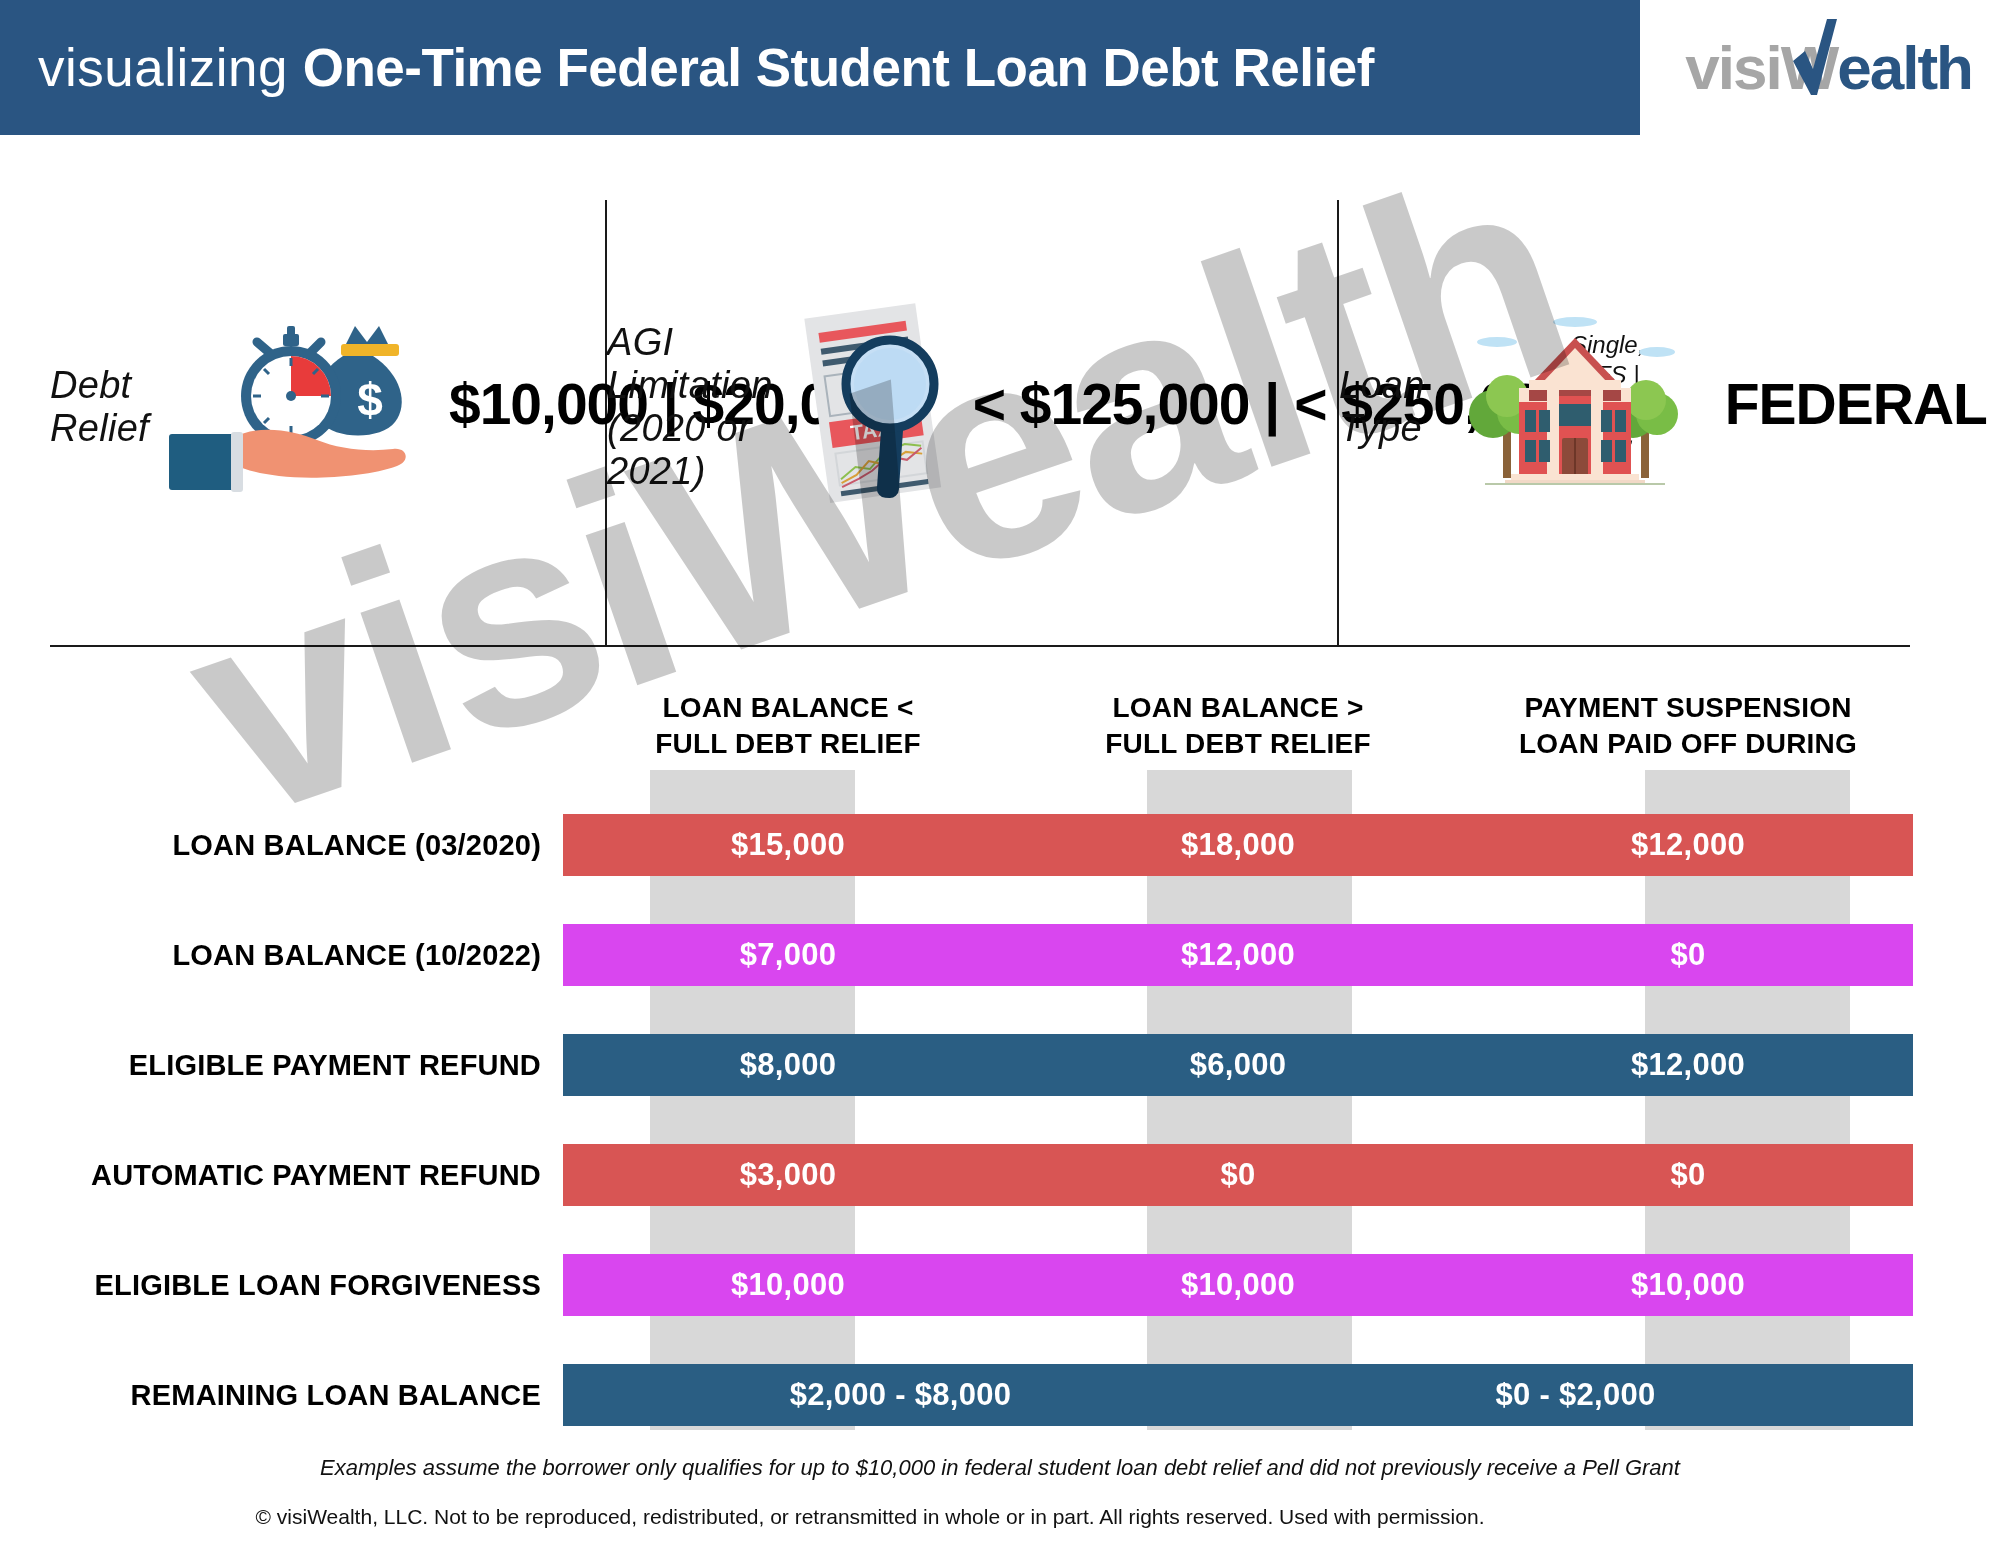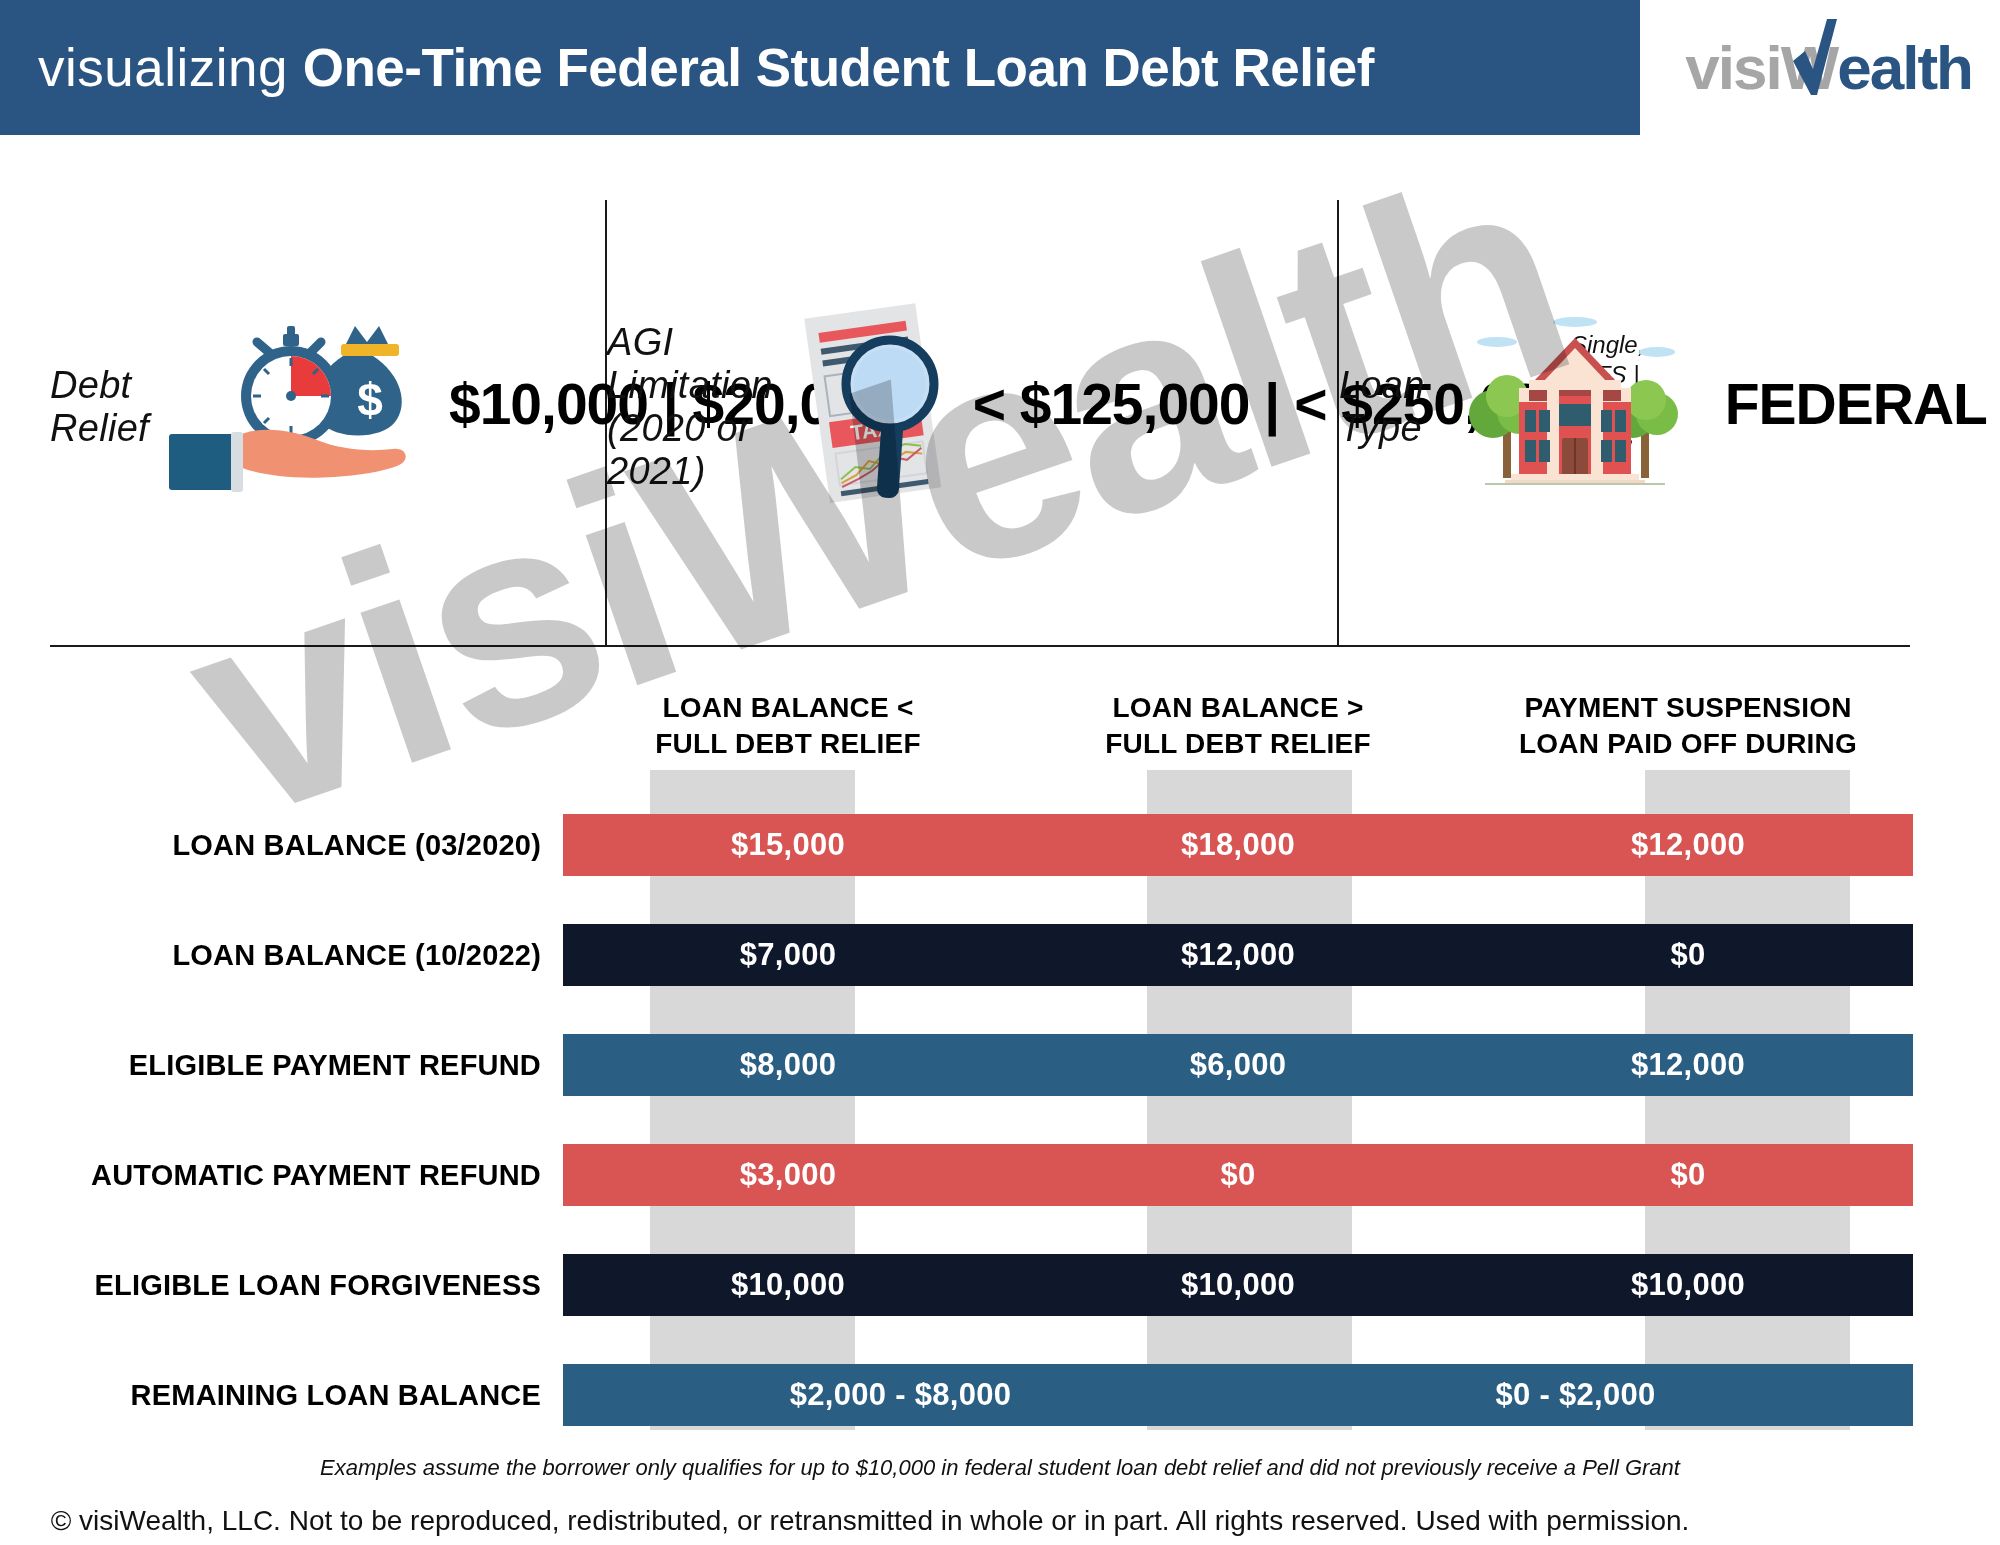--- a/index.html
+++ b/index.html
@@ -100,35 +100,35 @@
     position:relative;height:110px;display:flex;align-items:center;margin-bottom:0;
   }
   .row-label{
     width:563px;text-align:right;padding-right:22px;box-sizing:border-box;
     font-size:29px;font-weight:700;color:#000;letter-spacing:.2px;
   }
   .row-bar{
     width:1350px;height:62px;display:flex;align-items:center;
   }
   .row-bar.red{background:#d85554;}
-  .row-bar.green{background:#0f172a;}
+  .row-bar.green{background:#d946ef;}
   .row-bar.blue{background:#2a5e83;}
   .cell{
     flex:1;text-align:center;color:#ffffff;
     font-size:31px;font-weight:700;letter-spacing:.3px;
   }
 
   
   .footnote{
     position:absolute;left:0;top:1455px;width:2000px;text-align:center;
     font-size:22px;font-style:italic;color:#111;z-index:6;
   }
   .copyright{
     position:absolute;left:0;top:1505px;width:1740px;text-align:center;
-    font-size:28px;color:#111;z-index:6;
+    font-size:21px;color:#111;z-index:6;
   }
 </style>
 </head>
 <body>
 
 <div class="header-bar">
   <div class="header-title">
     <span class="light">visualizing</span>
     <span class="bold">One-Time Federal Student Loan Debt Relief</span>
   </div>

